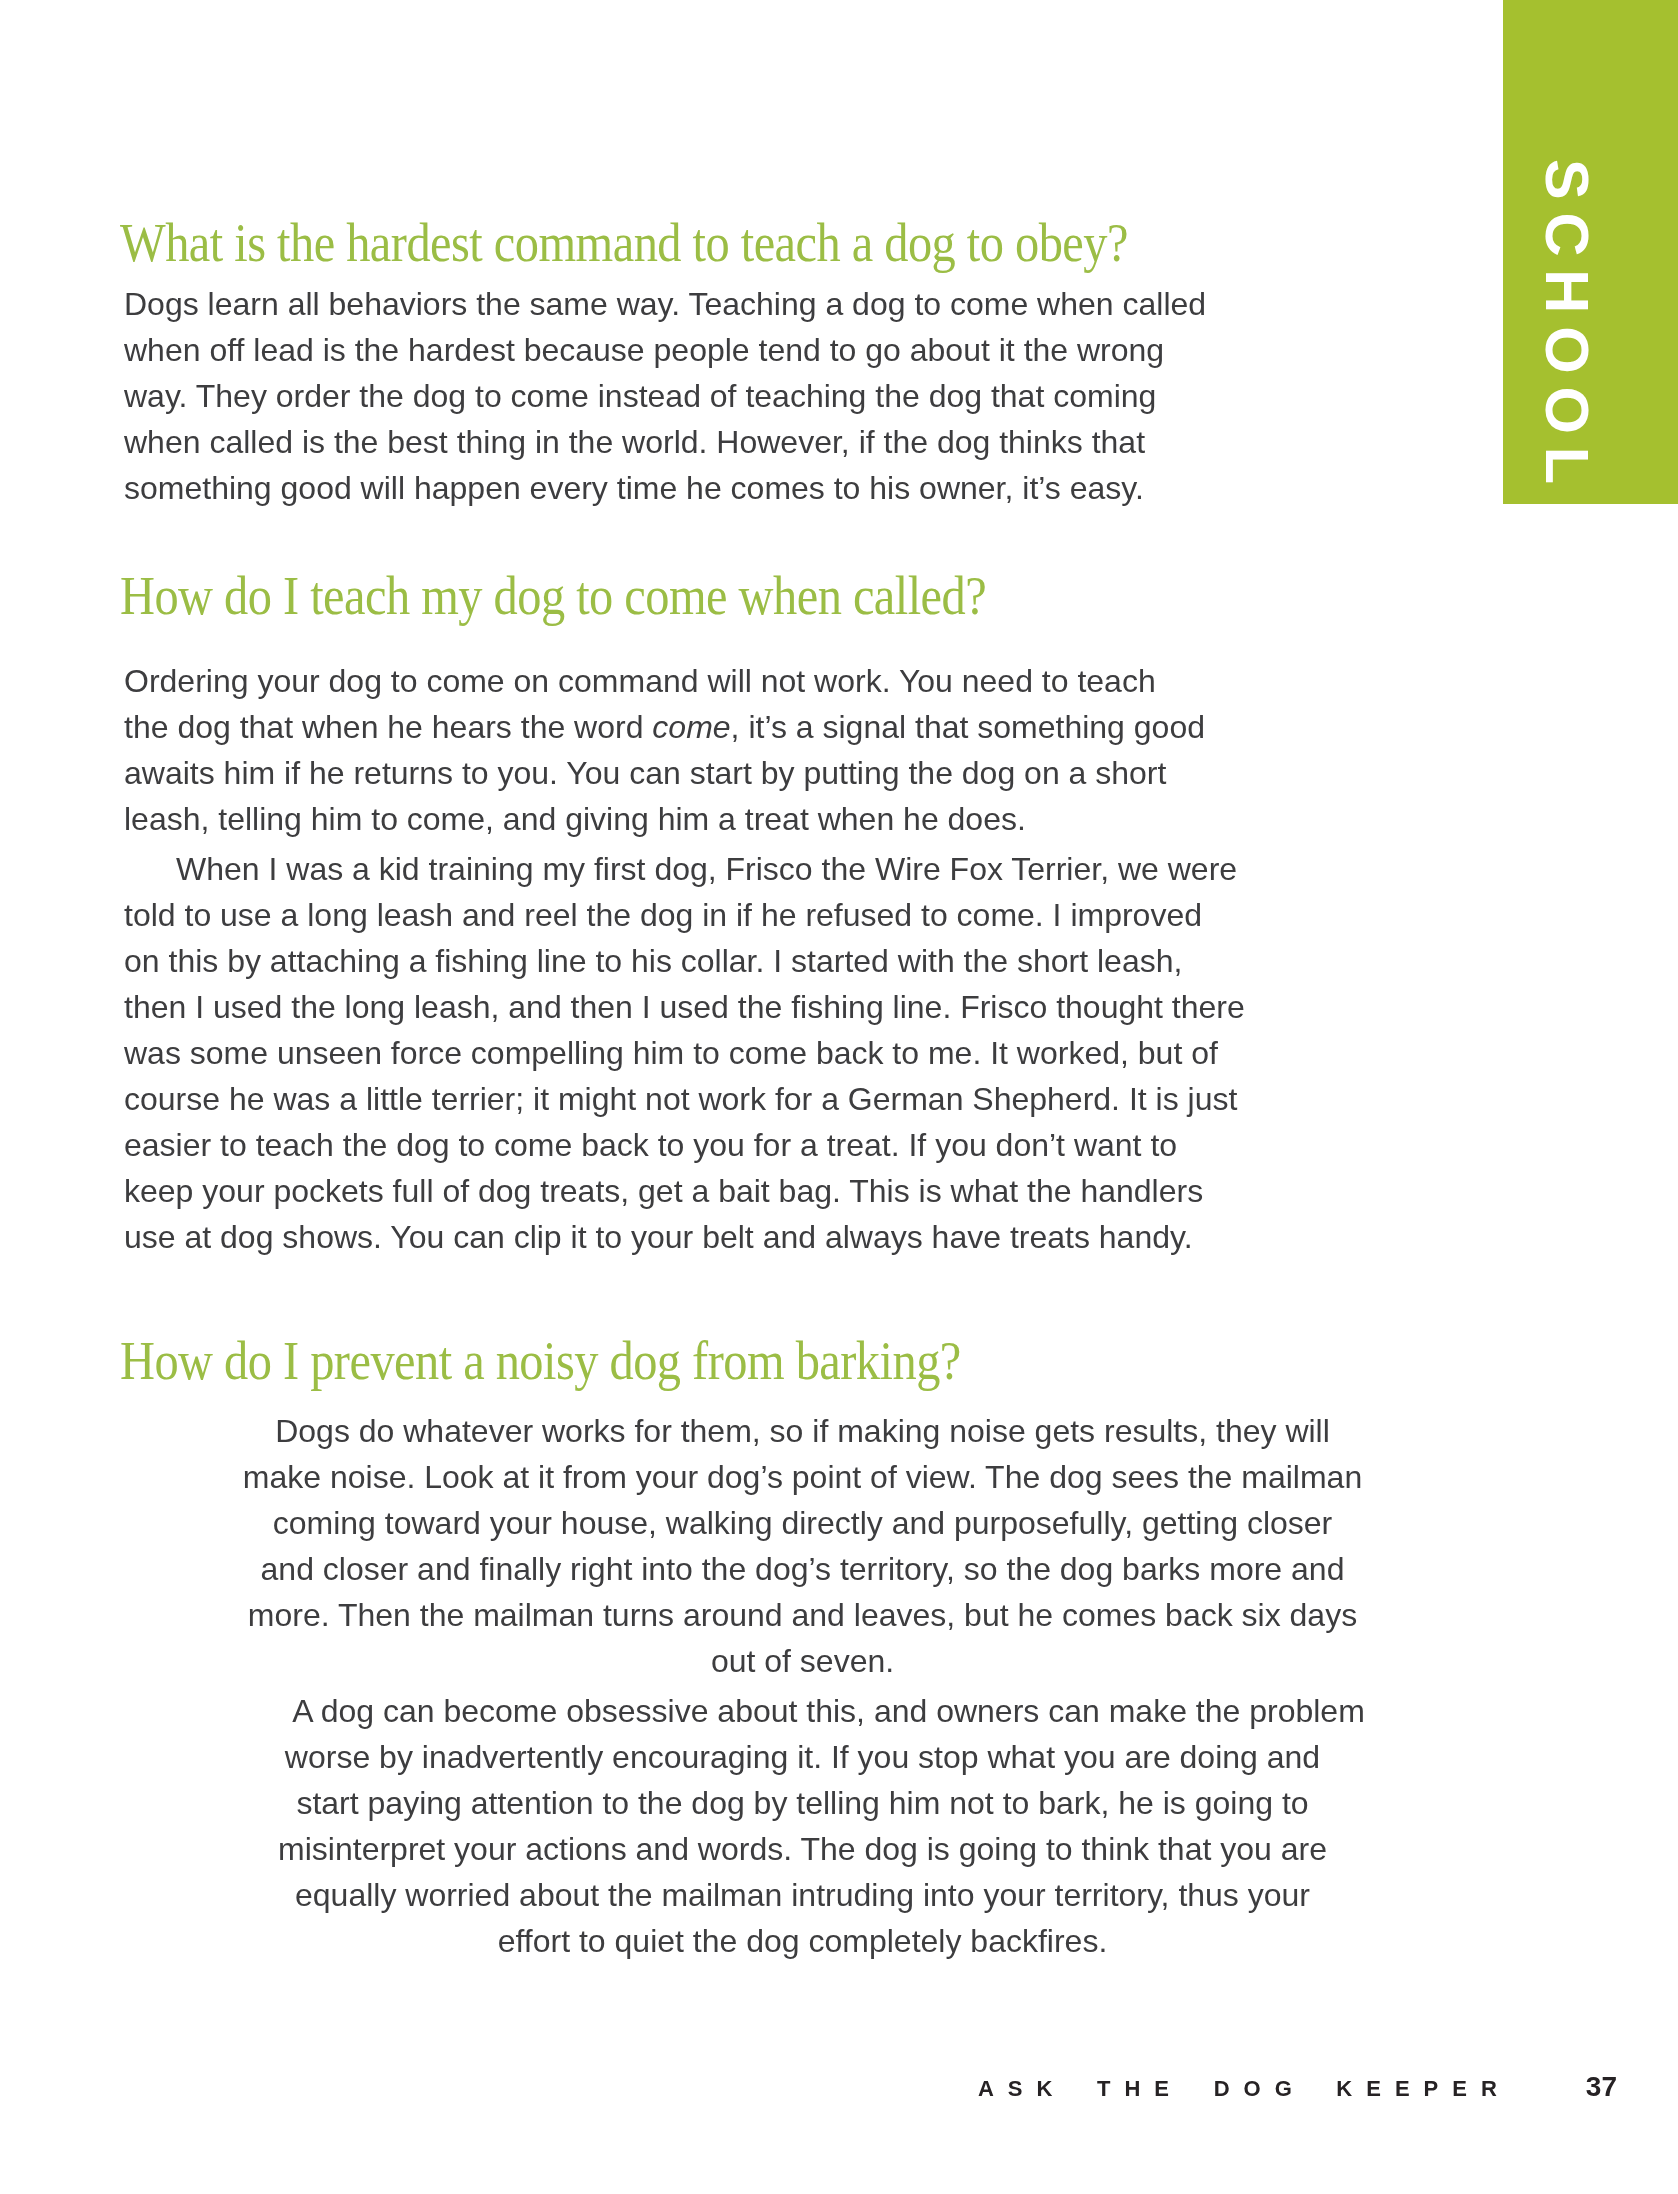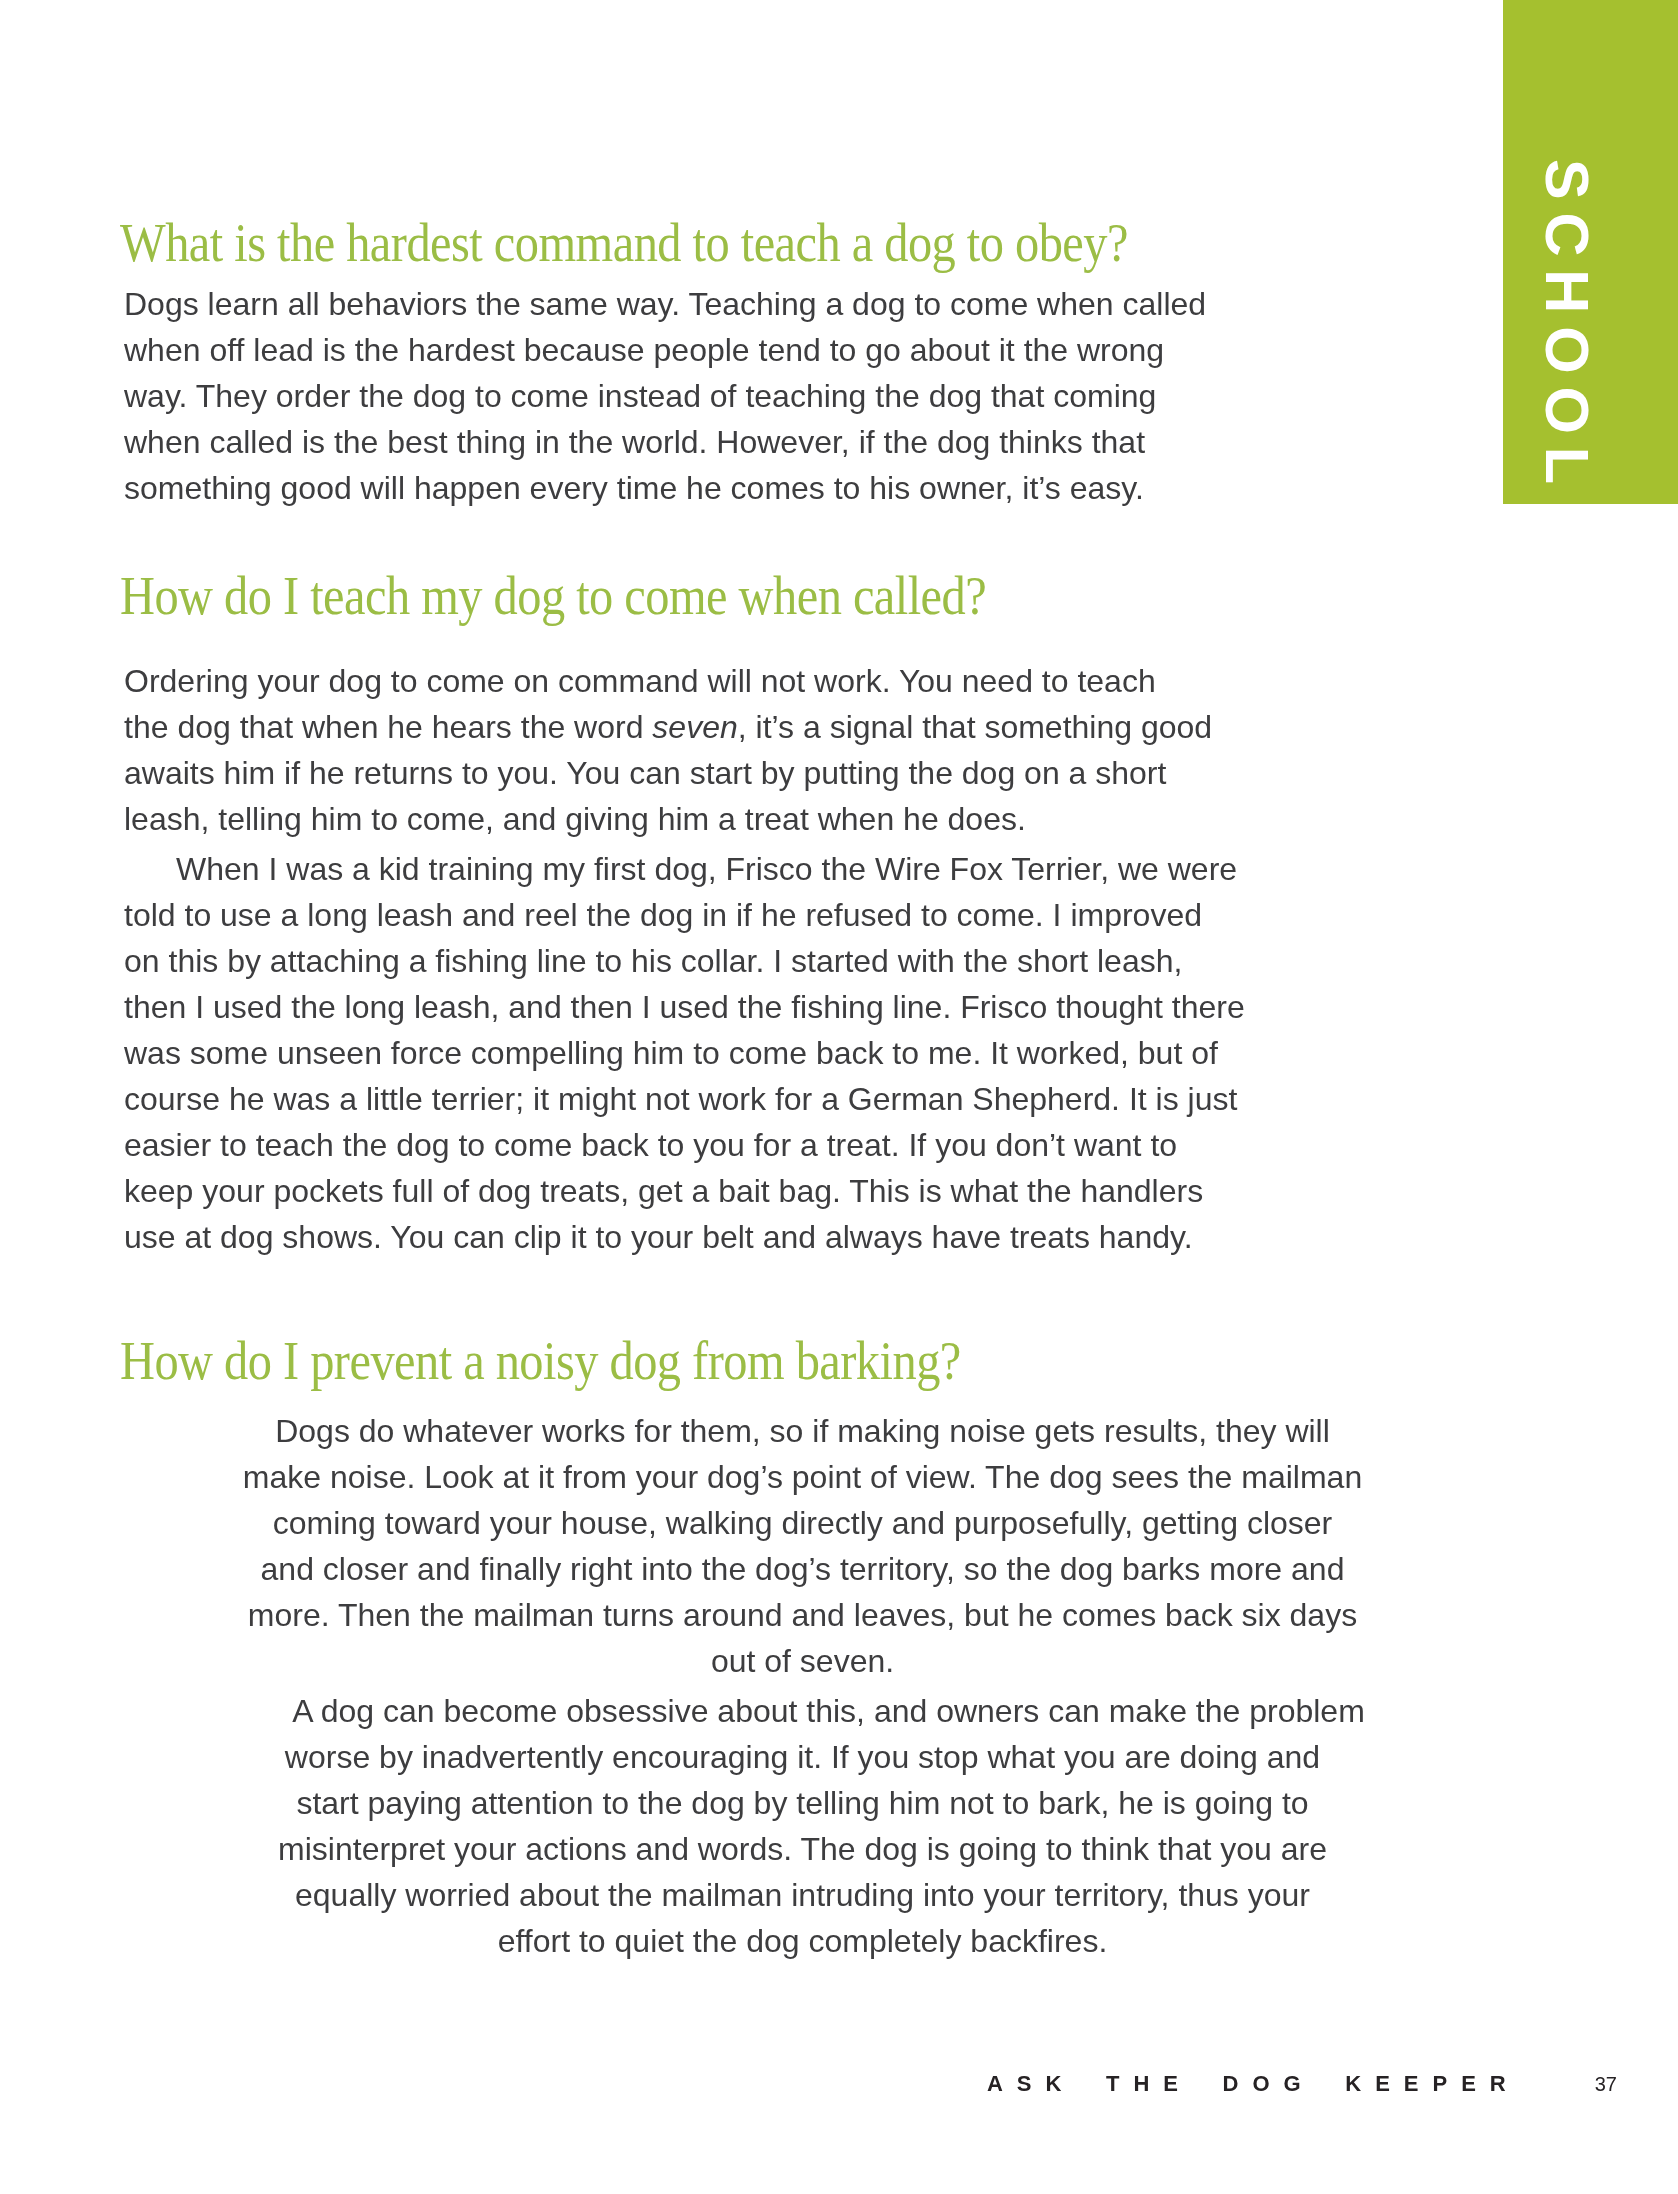--- a/index.html
+++ b/index.html
@@ -82,22 +82,22 @@
     color:var(--footer-text);
   }
   .running-title{
     font-weight:700;
     font-size:22px;
     letter-spacing:14px;
     word-spacing:10.5px;
     white-space:nowrap;
   }
   .page-number{
-    font-weight:400;
-    font-size:20px;
+    font-weight:700;
+    font-size:28px;
     letter-spacing:0;
   }
 </style>
 </head>
 <body>
 
 <div class="page">
 
   <div class="side-tab">
     <div class="side-tab-label">SCHOOL</div>
@@ -106,21 +106,21 @@
   <section id="s0">
     <h2 class="section-heading">What is the hardest command to teach a dog to obey?</h2>
     <div class="section-body">
         <p class="para">Dogs learn all behaviors the same way. Teaching a dog to come when called<br>when off lead is the hardest because people tend to go about it the wrong<br>way. They order the dog to come instead of teaching the dog that coming<br>when called is the best thing in the world. However, if the dog thinks that<br>something good will happen every time he comes to his owner, it’s easy.</p>
       </div>
   </section>
 
   <section id="s1">
     <h2 class="section-heading">How do I teach my dog to come when called?</h2>
     <div class="section-body">
-        <p class="para">Ordering your dog to come on command will not work. You need to teach<br>the dog that when he hears the word <em>seven</em>, it’s a signal that something good<br>awaits him if he returns to you. You can start by putting the dog on a short<br>leash, telling him to come, and giving him a treat when he does.</p>
+        <p class="para">Ordering your dog to come on command will not work. You need to teach<br>the dog that when he hears the word <em>come</em>, it’s a signal that something good<br>awaits him if he returns to you. You can start by putting the dog on a short<br>leash, telling him to come, and giving him a treat when he does.</p>
         <p class="para indent">When I was a kid training my first dog, Frisco the Wire Fox Terrier, we were<br>told to use a long leash and reel the dog in if he refused to come. I improved<br>on this by attaching a fishing line to his collar. I started with the short leash,<br>then I used the long leash, and then I used the fishing line. Frisco thought there<br>was some unseen force compelling him to come back to me. It worked, but of<br>course he was a little terrier; it might not work for a German Shepherd. It is just<br>easier to teach the dog to come back to you for a treat. If you don’t want to<br>keep your pockets full of dog treats, get a bait bag. This is what the handlers<br>use at dog shows. You can clip it to your belt and always have treats handy.</p>
       </div>
   </section>
 
   <section id="s2">
     <h2 class="section-heading">How do I prevent a noisy dog from barking?</h2>
     <div class="section-body">
         <p class="para">Dogs do whatever works for them, so if making noise gets results, they will<br>make noise. Look at it from your dog’s point of view. The dog sees the mailman<br>coming toward your house, walking directly and purposefully, getting closer<br>and closer and finally right into the dog’s territory, so the dog barks more and<br>more. Then the mailman turns around and leaves, but he comes back six days<br>out of seven.</p>
         <p class="para indent">A dog can become obsessive about this, and owners can make the problem<br>worse by inadvertently encouraging it. If you stop what you are doing and<br>start paying attention to the dog by telling him not to bark, he is going to<br>misinterpret your actions and words. The dog is going to think that you are<br>equally worried about the mailman intruding into your territory, thus your<br>effort to quiet the dog completely backfires.</p>
       </div>

